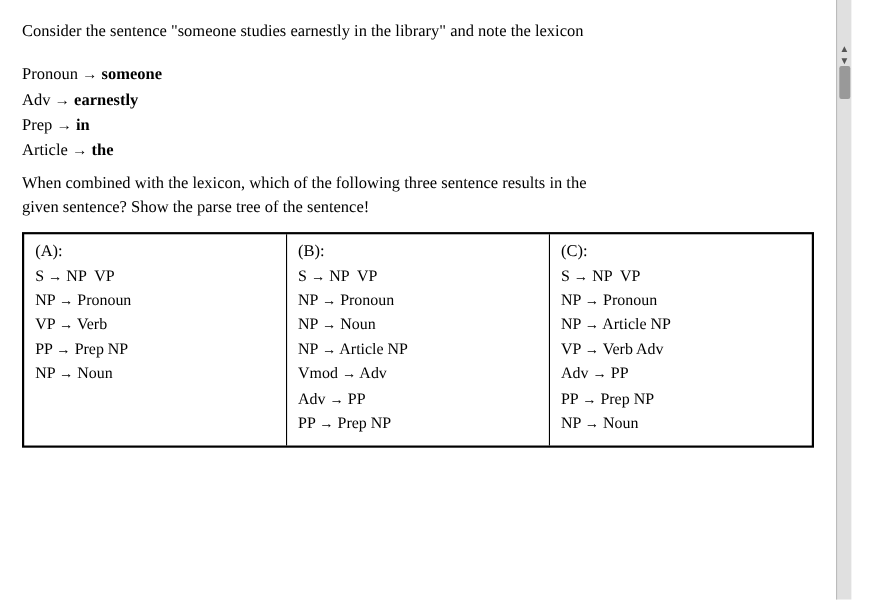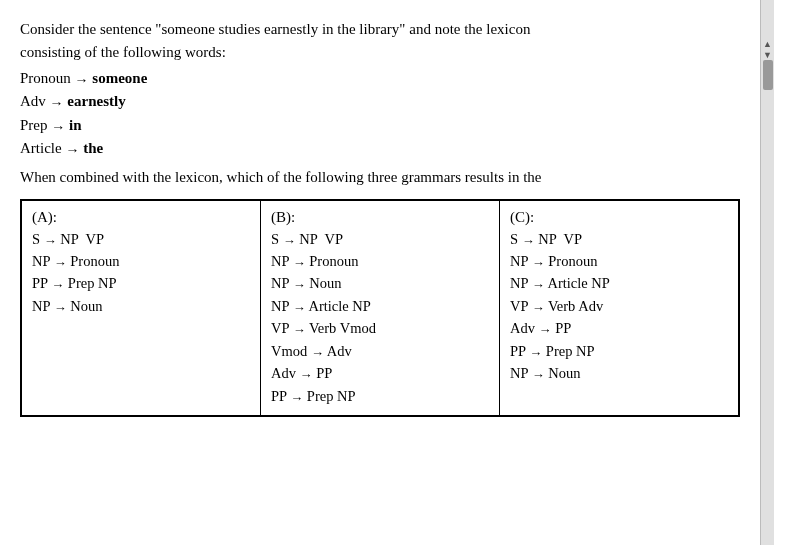--- a/index.html
+++ b/index.html
@@ -51,21 +51,21 @@
       font-size: 9px;
       color: #555;
       line-height: 1;
     }
 
     .intro-text {
       line-height: 1.5;
       margin-bottom: 4px;
     }
     .lexicon-list {
-      margin: 4px 0 6px 0;
+      margin: 16px 0 6px 0;
     }
     .lexicon-item {
       line-height: 1.55;
     }
     .arrow {
       font-family: Arial, sans-serif;
       font-size: 14px;
     }
     .bold-word {
       font-weight: bold;
@@ -105,59 +105,59 @@
     }
   </style>
 </head>
 <body>
 
 <div class="page-container">
   <div class="main-content">
 
     <div class="intro-text">
       <span>Consider the sentence "someone studies earnestly in the library" and note the lexicon</span><br>
-      <span>consisting of the following words:</span>
     </div>
 
     <div class="lexicon-list">
       <div class="lexicon-item">
         Pronoun <span class="arrow">→</span> <span class="bold-word">someone</span>
       </div>
       <div class="lexicon-item">
         Adv <span class="arrow">→</span> <span class="bold-word">earnestly</span>
       </div>
       <div class="lexicon-item">
         Prep <span class="arrow">→</span> <span class="bold-word">in</span>
       </div>
       <div class="lexicon-item">
         Article <span class="arrow">→</span> <span class="bold-word">the</span>
       </div>
     </div>
 
     <div class="question-text">
-      <span>When combined with the lexicon, which of the following three grammars results in the</span><br>
+      <span>When combined with the lexicon, which of the following three sentence results in the</span><br>
+      <span>given sentence? Show the parse tree of the sentence!</span>
     </div>
 
     <div class="grammars-table">
 
       <div class="grammar-col">
         <div class="grammar-label">(A):</div>
         <div class="grammar-rule">S <span class="rule-arrow">→</span> NP &nbsp;VP</div>
         <div class="grammar-rule">NP <span class="rule-arrow">→</span> Pronoun</div>
+        <div class="grammar-rule">VP <span class="rule-arrow">→</span> Verb</div>
         <div class="grammar-rule">PP <span class="rule-arrow">→</span> Prep NP</div>
         <div class="grammar-rule">NP <span class="rule-arrow">→</span> Noun</div>
       </div>
 
       <div class="grammar-col">
         <div class="grammar-label">(B):</div>
         <div class="grammar-rule">S <span class="rule-arrow">→</span> NP &nbsp;VP</div>
         <div class="grammar-rule">NP <span class="rule-arrow">→</span> Pronoun</div>
         <div class="grammar-rule">NP <span class="rule-arrow">→</span> Noun</div>
         <div class="grammar-rule">NP <span class="rule-arrow">→</span> Article NP</div>
-        <div class="grammar-rule">VP <span class="rule-arrow">→</span> Verb Vmod</div>
         <div class="grammar-rule">Vmod <span class="rule-arrow">→</span> Adv</div>
         <div class="grammar-rule">Adv <span class="rule-arrow">→</span> PP</div>
         <div class="grammar-rule">PP <span class="rule-arrow">→</span> Prep NP</div>
       </div>
 
       <div class="grammar-col">
         <div class="grammar-label">(C):</div>
         <div class="grammar-rule">S <span class="rule-arrow">→</span> NP &nbsp;VP</div>
         <div class="grammar-rule">NP <span class="rule-arrow">→</span> Pronoun</div>
         <div class="grammar-rule">NP <span class="rule-arrow">→</span> Article NP</div>

